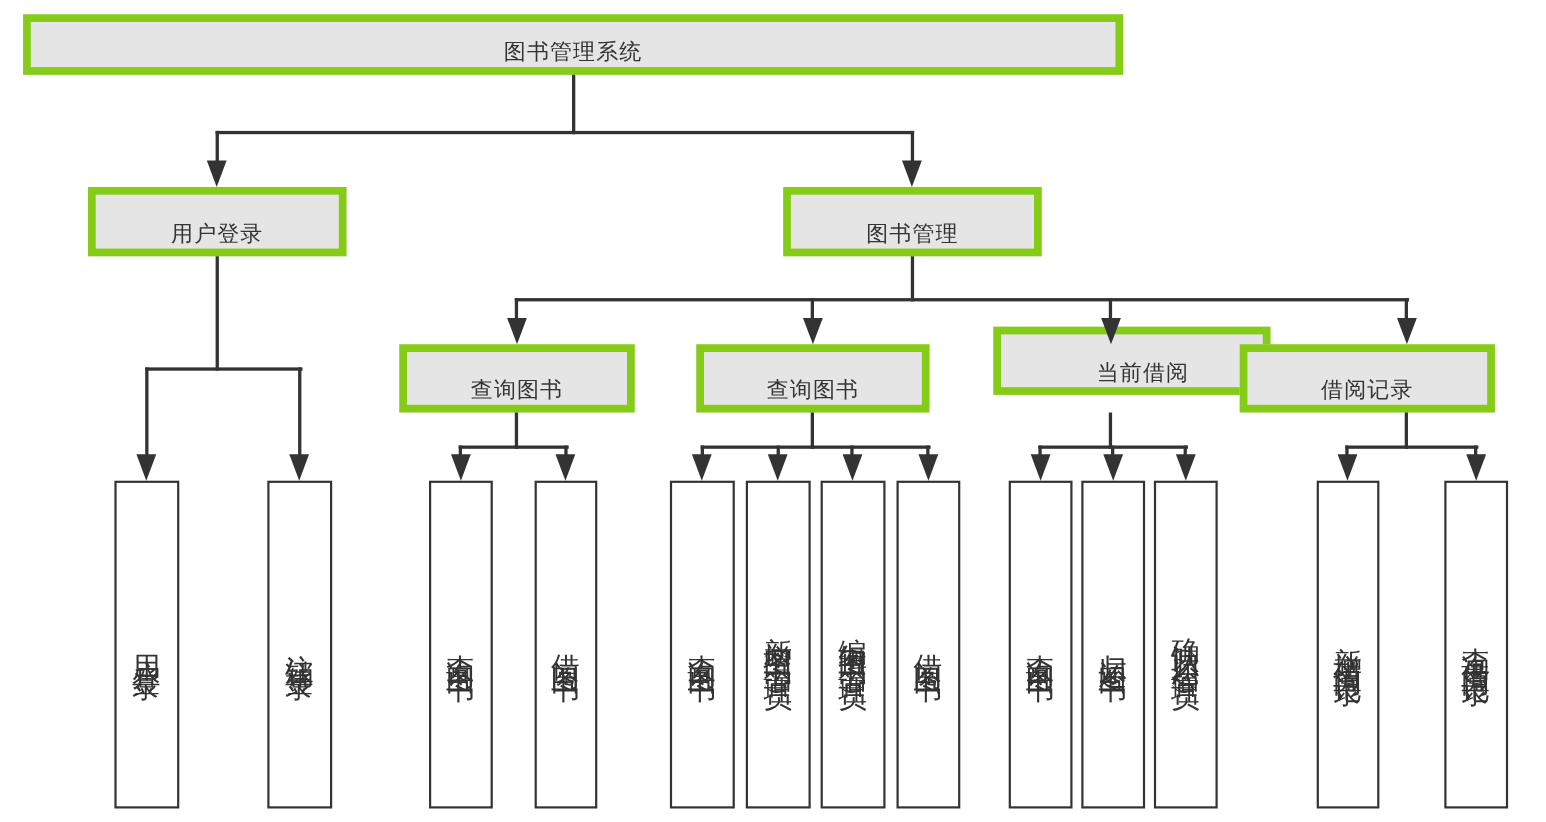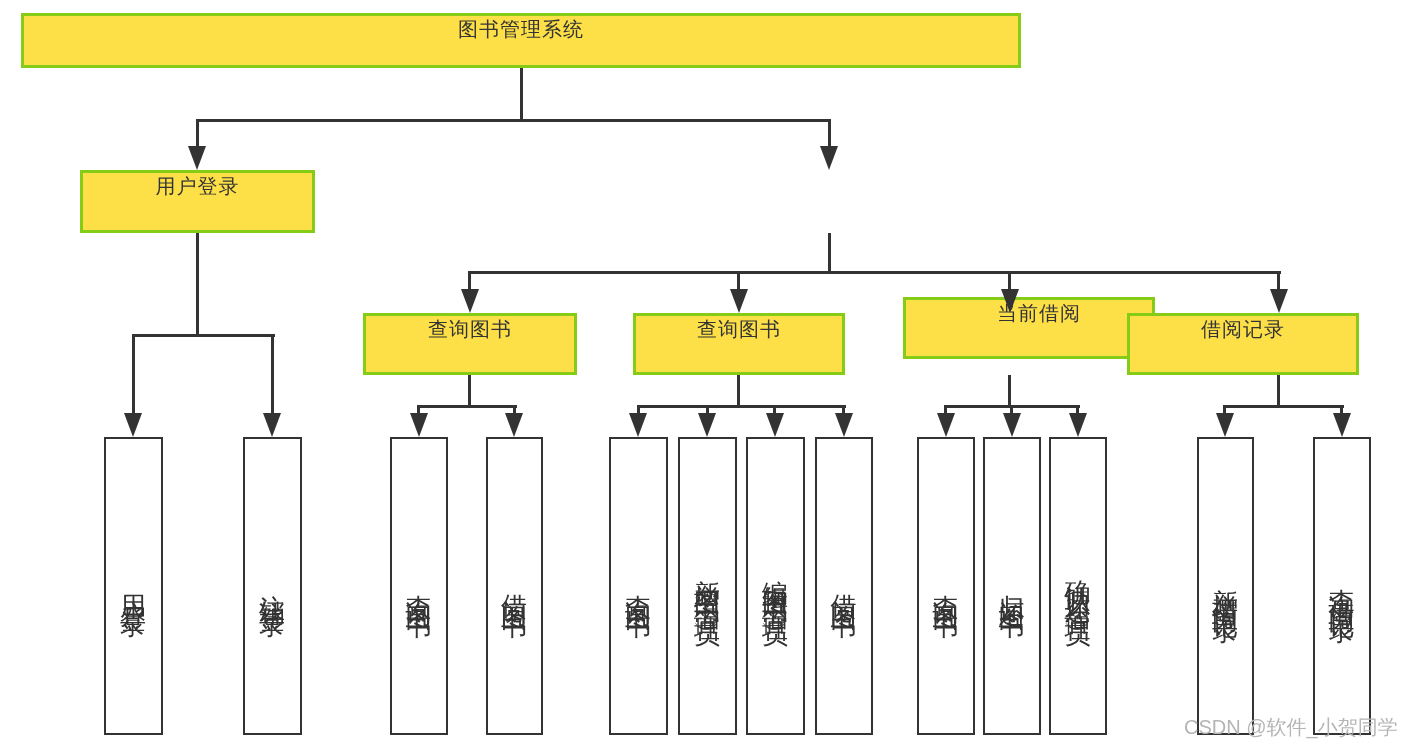--- a/index.html
+++ b/index.html
@@ -9,24 +9,24 @@
     height: 747px;
     background: #ffffff;
     font-family: "Liberation Sans", "DejaVu Sans", sans-serif;
     color: #333333;
     overflow: hidden;
   }
   
   .box {
     position: absolute;
     box-sizing: border-box;
-    background: #fde047;
-    border: 3px solid #84cc16;
+    background: #e5e5e5;
+    border: 7px solid #84cc16;
     display: flex;
-    align-items: flex-start;
+    align-items: flex-end;
     justify-content: center;
   }
   .box .lbl { font-size: 20px; letter-spacing: 1px; white-space: nowrap; }
   .root-box   { left: 21px;   top: 13px;  width: 1000px; height: 55px; }
   .n2a        { left: 80px;   top: 170px; width: 235px;  height: 63px; }
   .n2b        { left: 712px;  top: 170px; width: 235px;  height: 63px; }
   .n3a        { left: 363px;  top: 313px; width: 214px;  height: 62px; }
   .n3b        { left: 633px;  top: 313px; width: 212px;  height: 62px; }
   .n3c        { left: 903px;  top: 297px; width: 252px;  height: 62px; padding-left: 20px; }
   .n3d        { left: 1127px; top: 313px; width: 232px;  height: 62px; }
@@ -89,20 +89,23 @@
 
 <div class="canvas">
 
   <div class="box root-box">
     <span class="lbl">图书管理系统</span>
   </div>
 
   <div class="box n2a">
     <span class="lbl">用户登录</span>
   </div>
+  <div class="box n2b">
+    <span class="lbl">图书管理</span>
+  </div>
 
   <div class="box n3a">
     <span class="lbl">查询图书</span>
   </div>
   <div class="box n3b">
     <span class="lbl">查询图书</span>
   </div>
   <div class="box n3c">
     <span class="lbl">当前借阅</span>
   </div>
@@ -206,15 +209,14 @@
   <div class="vline" style="left:1076px; top:405px; height:9px;"></div>
   <div class="tri" style="left:1069px; top:413px;"></div>
 
   <div class="vline" style="left:1277px; top:375px; height:33px;"></div>
   <div class="hline" style="left:1223px; top:405px; width:121px;"></div>
   <div class="vline" style="left:1223px; top:405px; height:9px;"></div>
   <div class="tri" style="left:1216px; top:413px;"></div>
   <div class="vline" style="left:1340px; top:405px; height:9px;"></div>
   <div class="tri" style="left:1333px; top:413px;"></div>
 
-  <div class="watermark">CSDN @软件_小贺同学</div>
 
 </div>
 
 </body></html>

